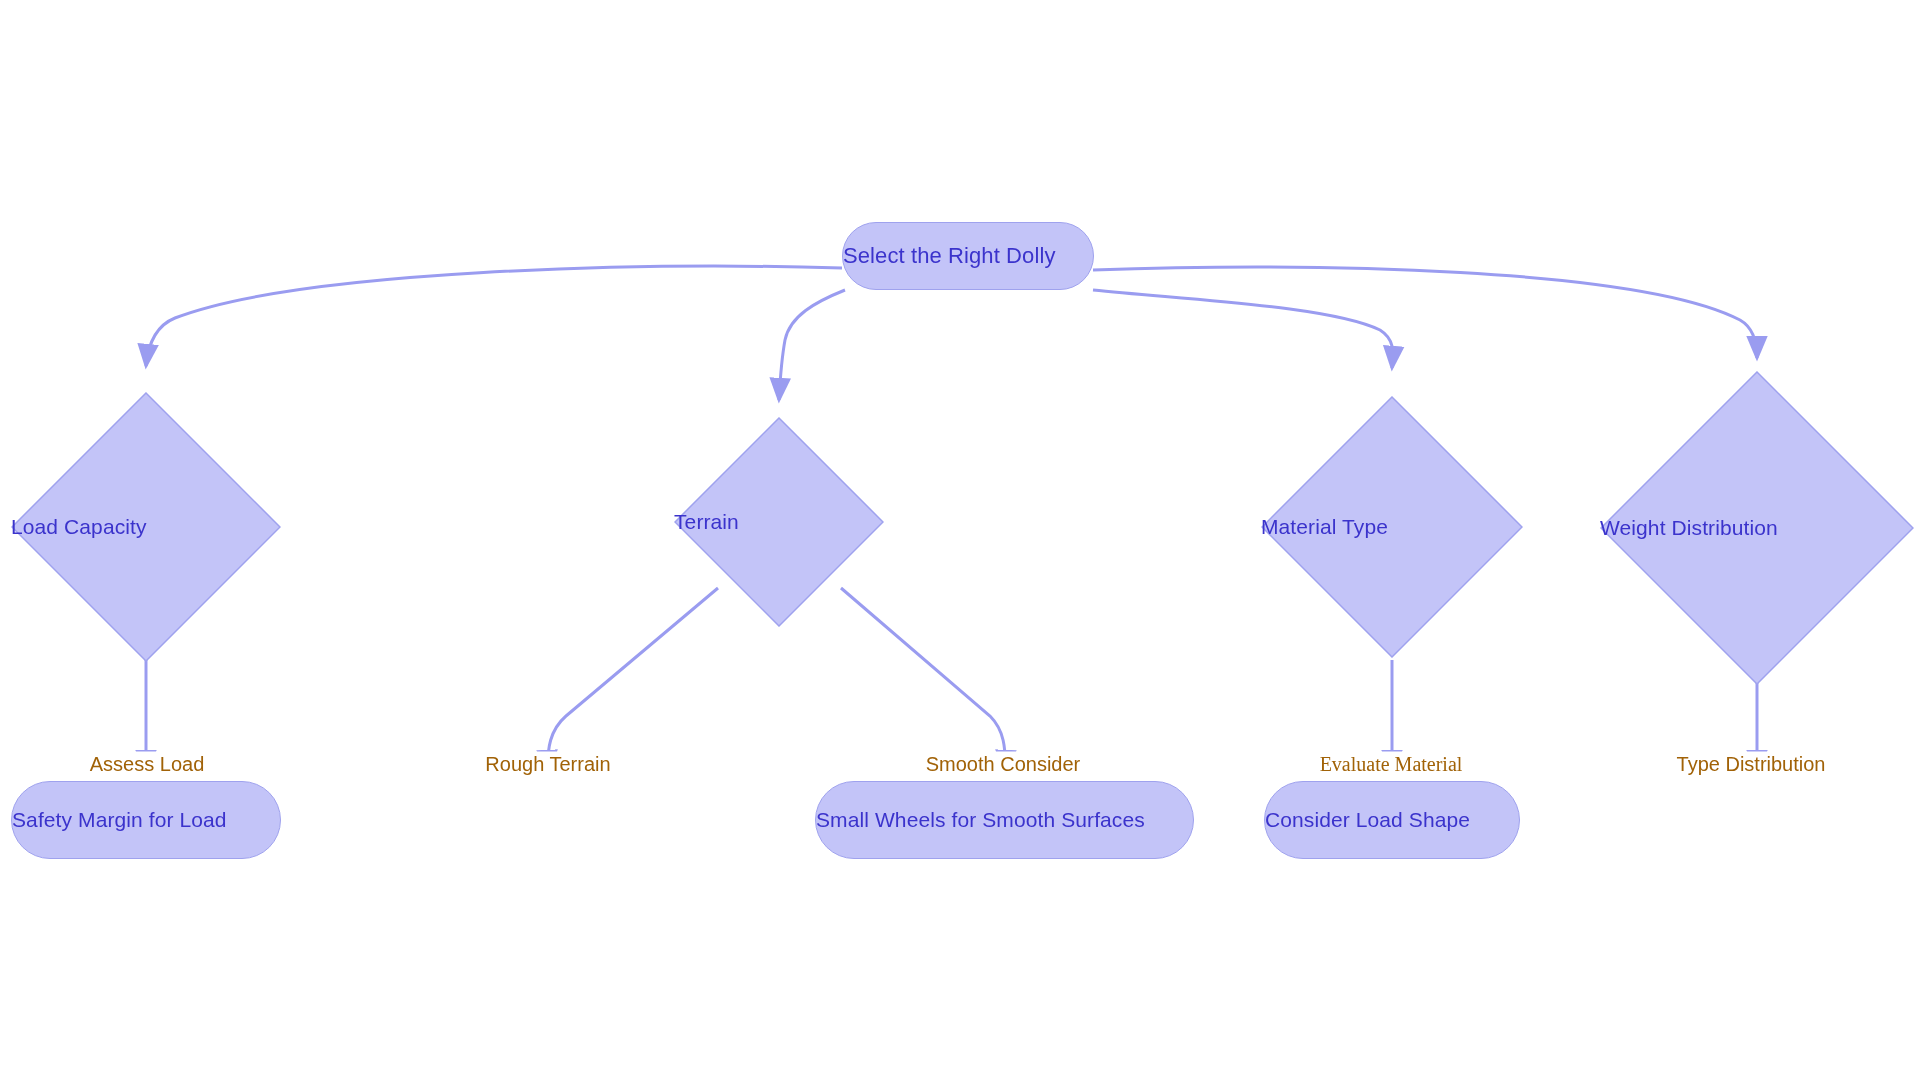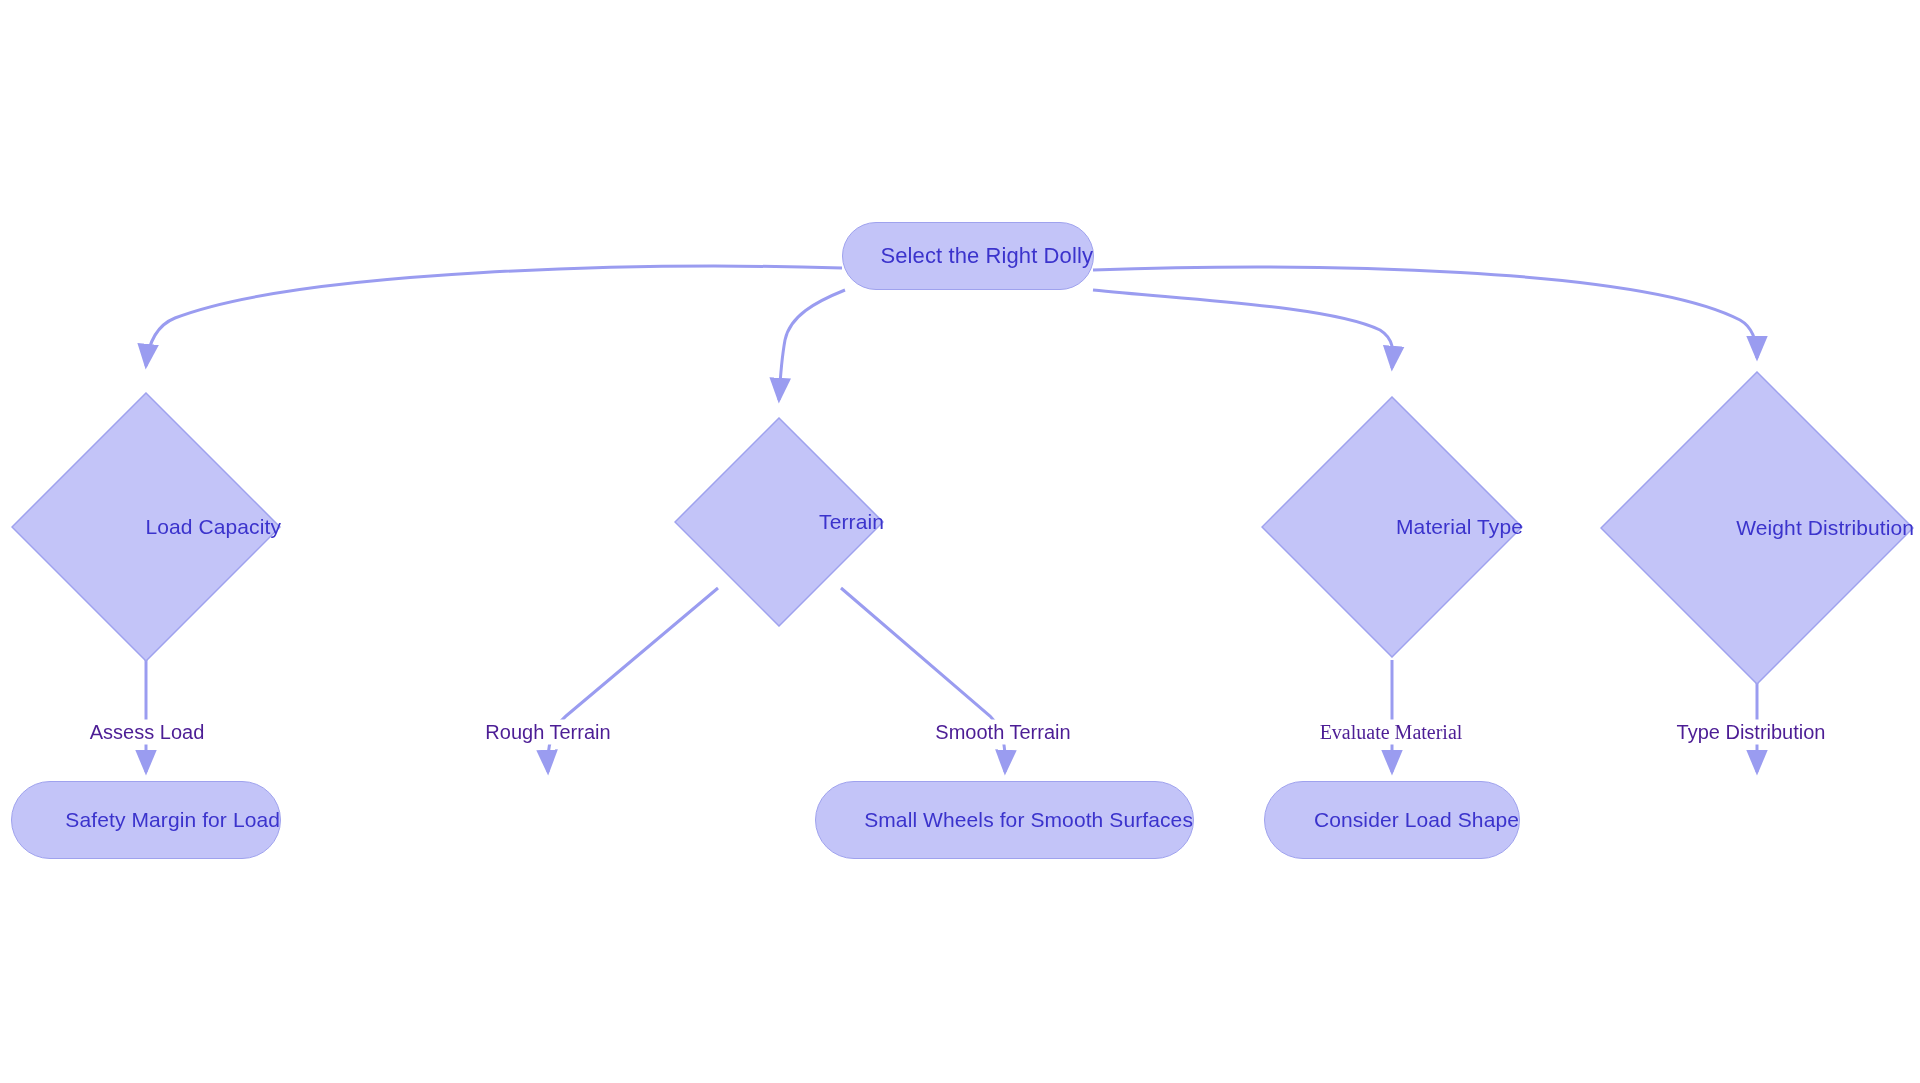--- a/index.html
+++ b/index.html
@@ -26,21 +26,21 @@
     top: 0;
     width: 1920px;
     height: 1083px;
     pointer-events: none;
   }
   .node {
     position: absolute;
     box-sizing: border-box;
     display: flex;
     align-items: center;
-    justify-content: flex-end;
+    justify-content: flex-start;
     text-align: center;
   }
   .node-stadium {
     background: #c3c4f8;
     border: 1px solid #9fa2ee;
     border-radius: 9999px;
   }
   .node-label {
     color: #3b33cc;
     font-family: "Liberation Sans", sans-serif;
@@ -60,27 +60,28 @@
     top: 0;
     width: 100%;
     height: 100%;
   }
   .node-diamond .node-label {
     position: relative;
     z-index: 2;
   }
   .edge-label {
     position: absolute;
-    color: #4c1d95;
+    color: #a16207;
     font-family: "Liberation Sans", sans-serif;
     font-size: 20px;
     white-space: nowrap;
     background: #ffffff;
     padding: 1px 5px;
     transform: translate(-50%, -50%);
+    margin-top: 32px;
   }
 </style>
 </head>
 <body>
 
 <div id="flowchart-canvas">
 
   <svg id="edge-layer" viewBox="0 0 1920 1083" width="1920" height="1083" xmlns="http://www.w3.org/2000/svg">
     <defs>
       <marker id="arrow" markerWidth="10" markerHeight="10" refX="7.4" refY="4" orient="auto" markerUnits="strokeWidth">
@@ -141,21 +142,21 @@
 
   <div class="edge-label" style="left:147px; top:732px;">
     <span>Assess Load</span>
   </div>
 
   <div class="edge-label" style="left:548px; top:732px;">
     <span>Rough Terrain</span>
   </div>
 
   <div class="edge-label" style="left:1003px; top:732px;">
-    <span>Smooth Terrain</span>
+    <span>Smooth Consider</span>
   </div>
 
   <div class="edge-label" style="left:1391px; top:732px;font-family:Liberation Serif, serif;">
     <span>Evaluate Material</span>
   </div>
 
   <div class="edge-label" style="left:1751px; top:732px;">
     <span>Type Distribution</span>
   </div>
 

